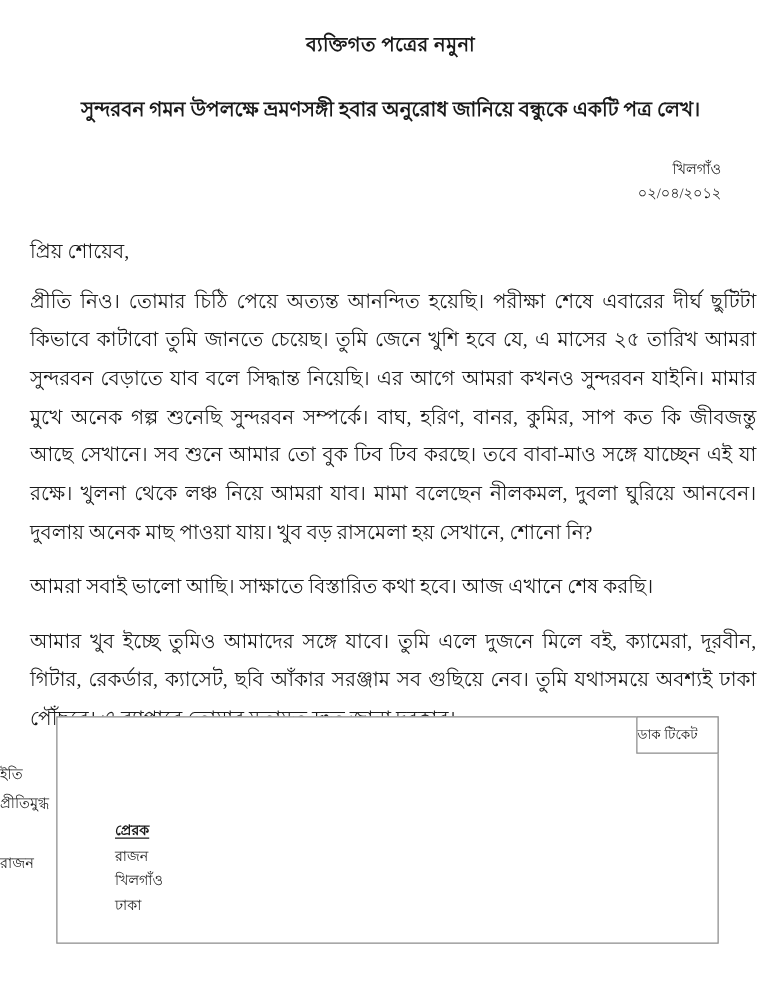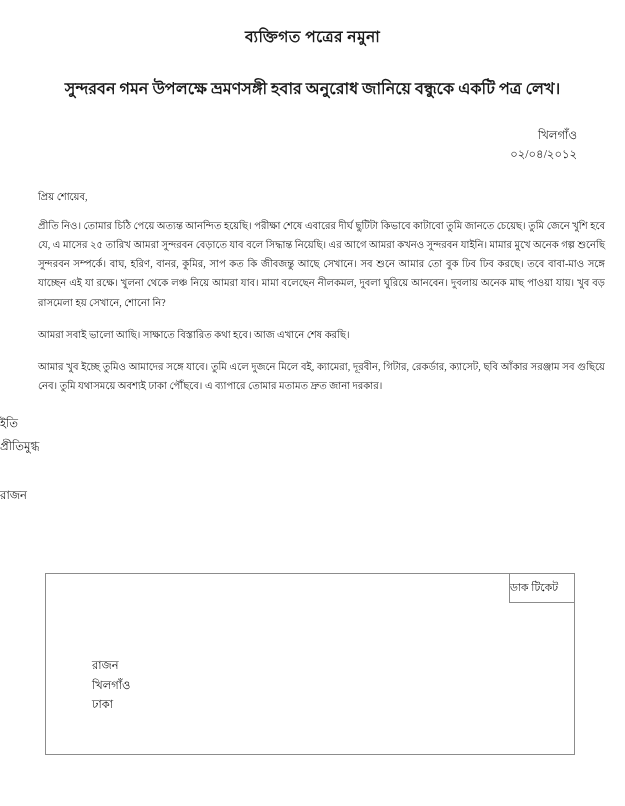--- a/index.html
+++ b/index.html
@@ -49,24 +49,24 @@
     padding-top: 27px;
     padding-right: 48px;
     text-align: right;
     font-size: 11.6px;
     line-height: 1.62;
   }
   .dateline div { white-space: nowrap; }
 
   
   .letter-body {
-    padding-left: 38px;
+    padding-left: 24px;
     padding-right: 20px;
     padding-top: 22px;
-    font-size: 10px;
+    font-size: 16px;
     line-height: 1.92;
   }
   .salutation {
     margin: 0 0 10px 0;
   }
   .para {
     margin: 0 0 13px 0;
     text-align: justify;
     text-justify: inter-word;
   }
@@ -167,20 +167,21 @@
   <div class="envelope-wrap">
     <div class="envelope">
 
       <div class="stamp-box">
         <span>ডাক টিকেট</span>
       </div>
 
       <div class="addresses">
 
         <div class="addr-col sender">
+          <div class="addr-label">প্রেরক</div>
           <div class="addr-line">রাজন</div>
           <div class="addr-line">খিলগাঁও</div>
           <div class="addr-line">ঢাকা</div>
         </div>
 
 
       </div>
     </div>
   </div>
 

